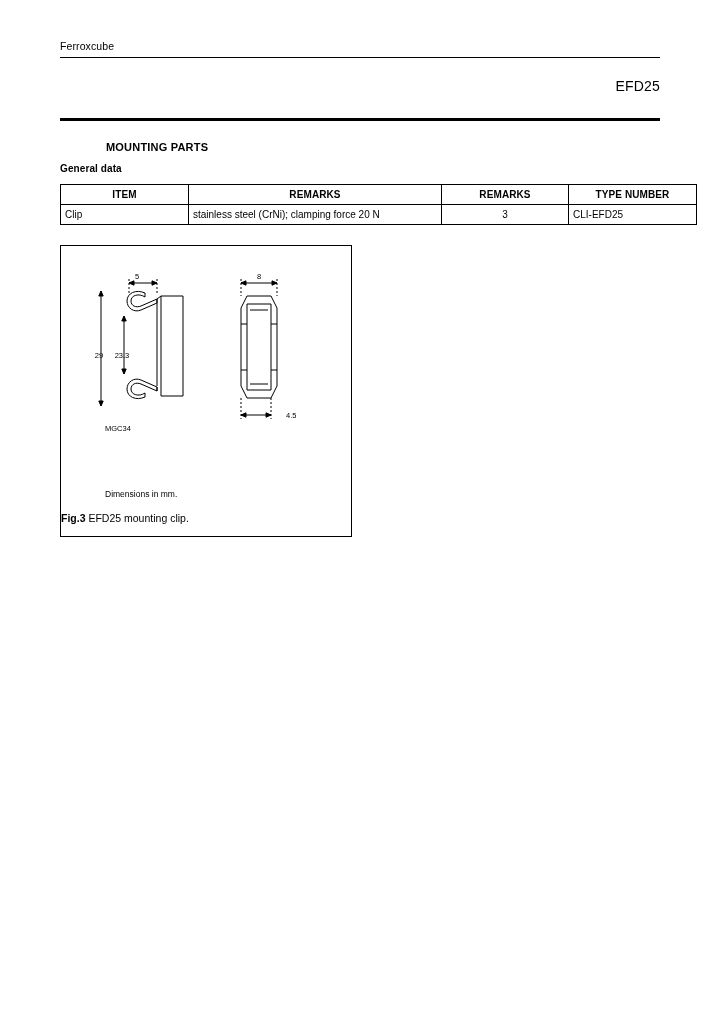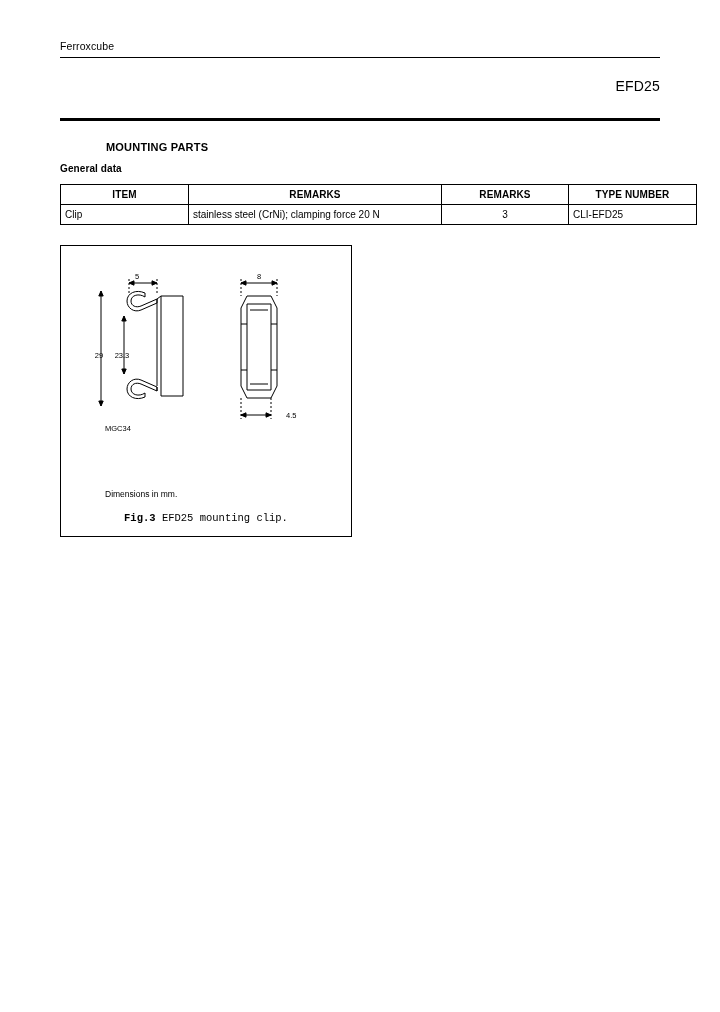--- a/index.html
+++ b/index.html
@@ -146,24 +146,23 @@
     top: 243px;
     font-size: 8.5px;
     color: #000;
     margin-left: 32px;
   }
   .fig-caption {
     position: absolute;
     left: 0;
     top: 266px;
     width: 290px;
-    text-align: center;
+    text-align: left;
     font-size: 10.5px;
     color: #000;
-    font-family: Liberation Mono, monospace;
   }
   .fig-caption b { font-weight: bold; }
 
   .dim-label {
     font-size: 7.5px;
     font-family: "Liberation Sans", sans-serif;
   }
 </style>
 </head>
 <body>

